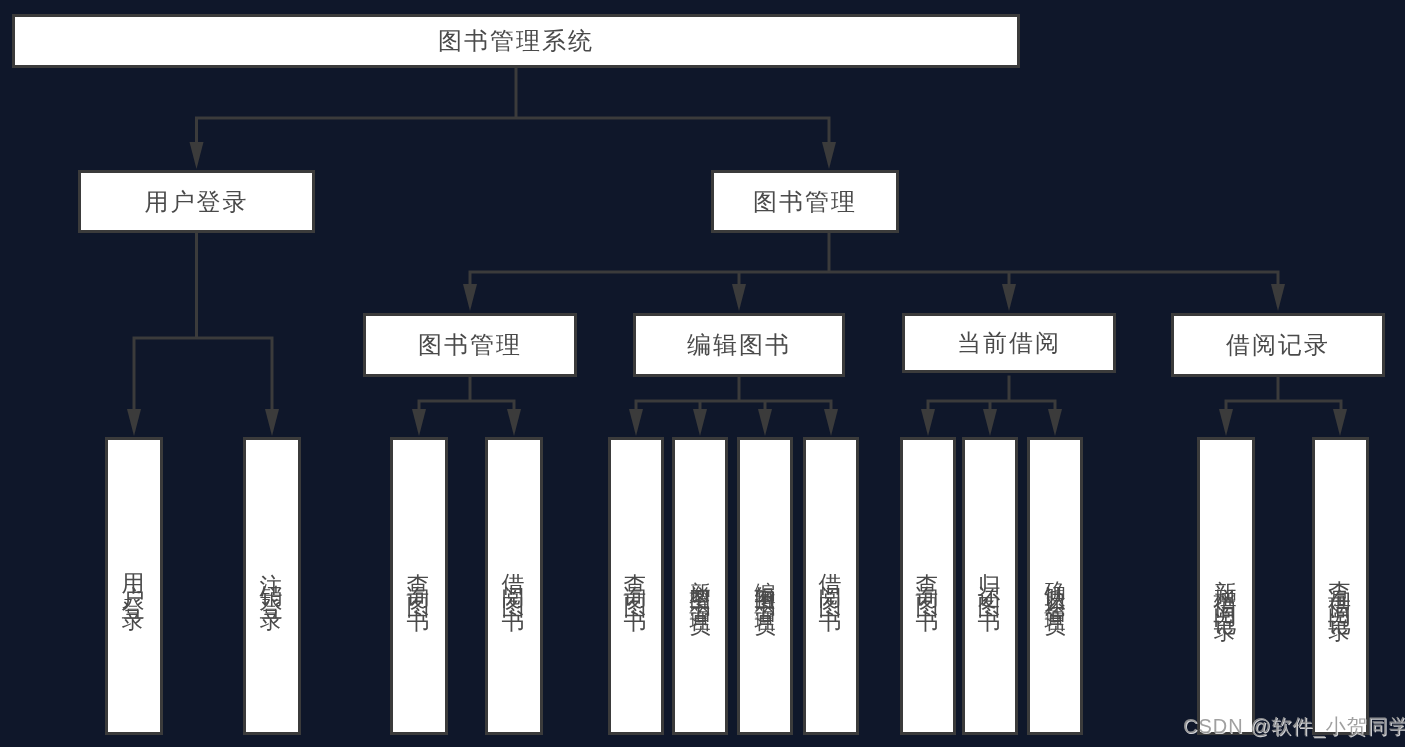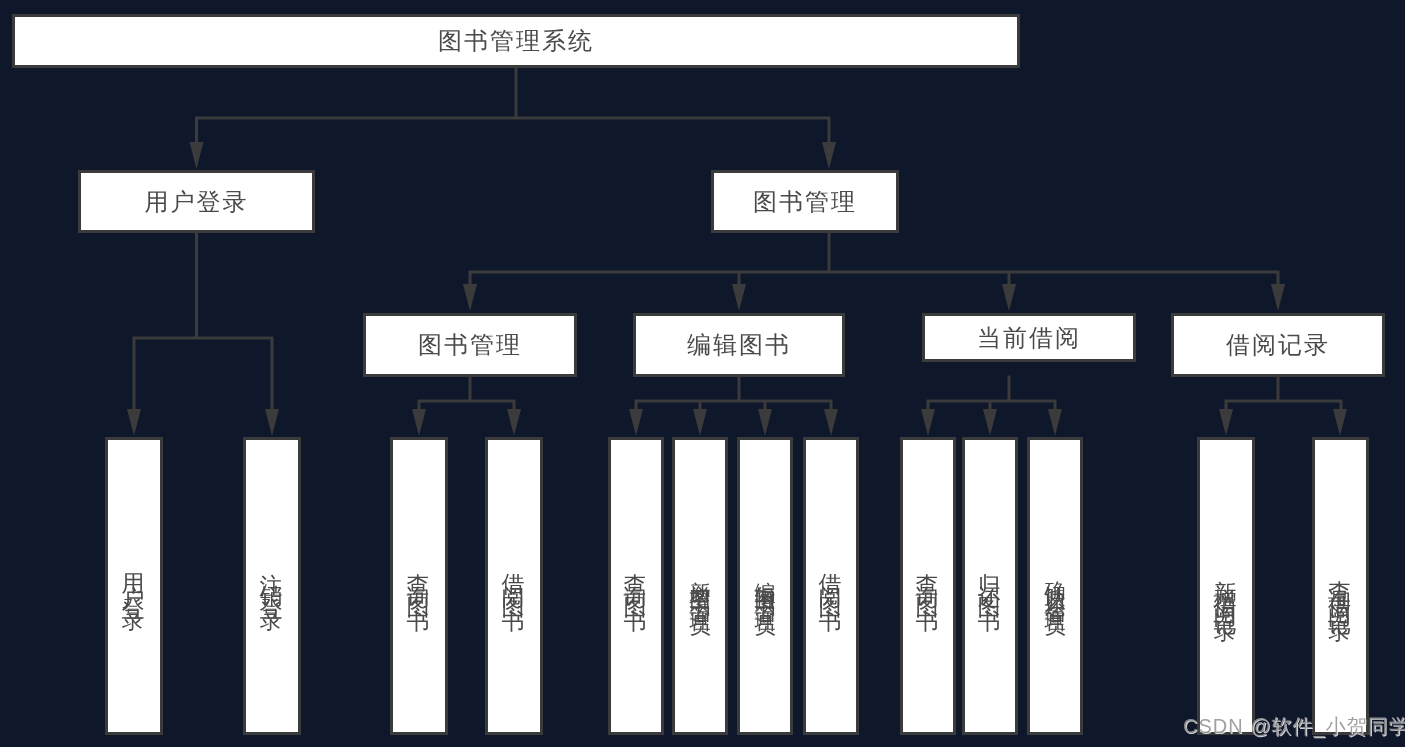--- a/index.html
+++ b/index.html
@@ -117,21 +117,21 @@
   <div class="node" style="left:711px; top:170px; width:188px; height:63px;">
     <span class="lbl h-lbl">图书管理</span>
   </div>
 
   <div class="node" style="left:363px; top:313px; width:214px; height:64px;">
     <span class="lbl h-lbl">图书管理</span>
   </div>
   <div class="node" style="left:633px; top:313px; width:212px; height:64px;">
     <span class="lbl h-lbl">编辑图书</span>
   </div>
-  <div class="node" style="left:902px; top:313px; width:214px; height:49px;margin-left:20px;">
+  <div class="node" style="left:902px; top:313px; width:214px; height:60px;">
     <span class="lbl h-lbl">当前借阅</span>
   </div>
   <div class="node" style="left:1171px; top:313px; width:214px; height:64px;">
     <span class="lbl h-lbl">借阅记录</span>
   </div>
 
   <div class="node v v4" style="left:105px; top:437px; width:58px; height:298px;">
     <span class="lbl">用户登录</span>
   </div>
   <div class="node v v4" style="left:243px; top:437px; width:58px; height:298px;">

